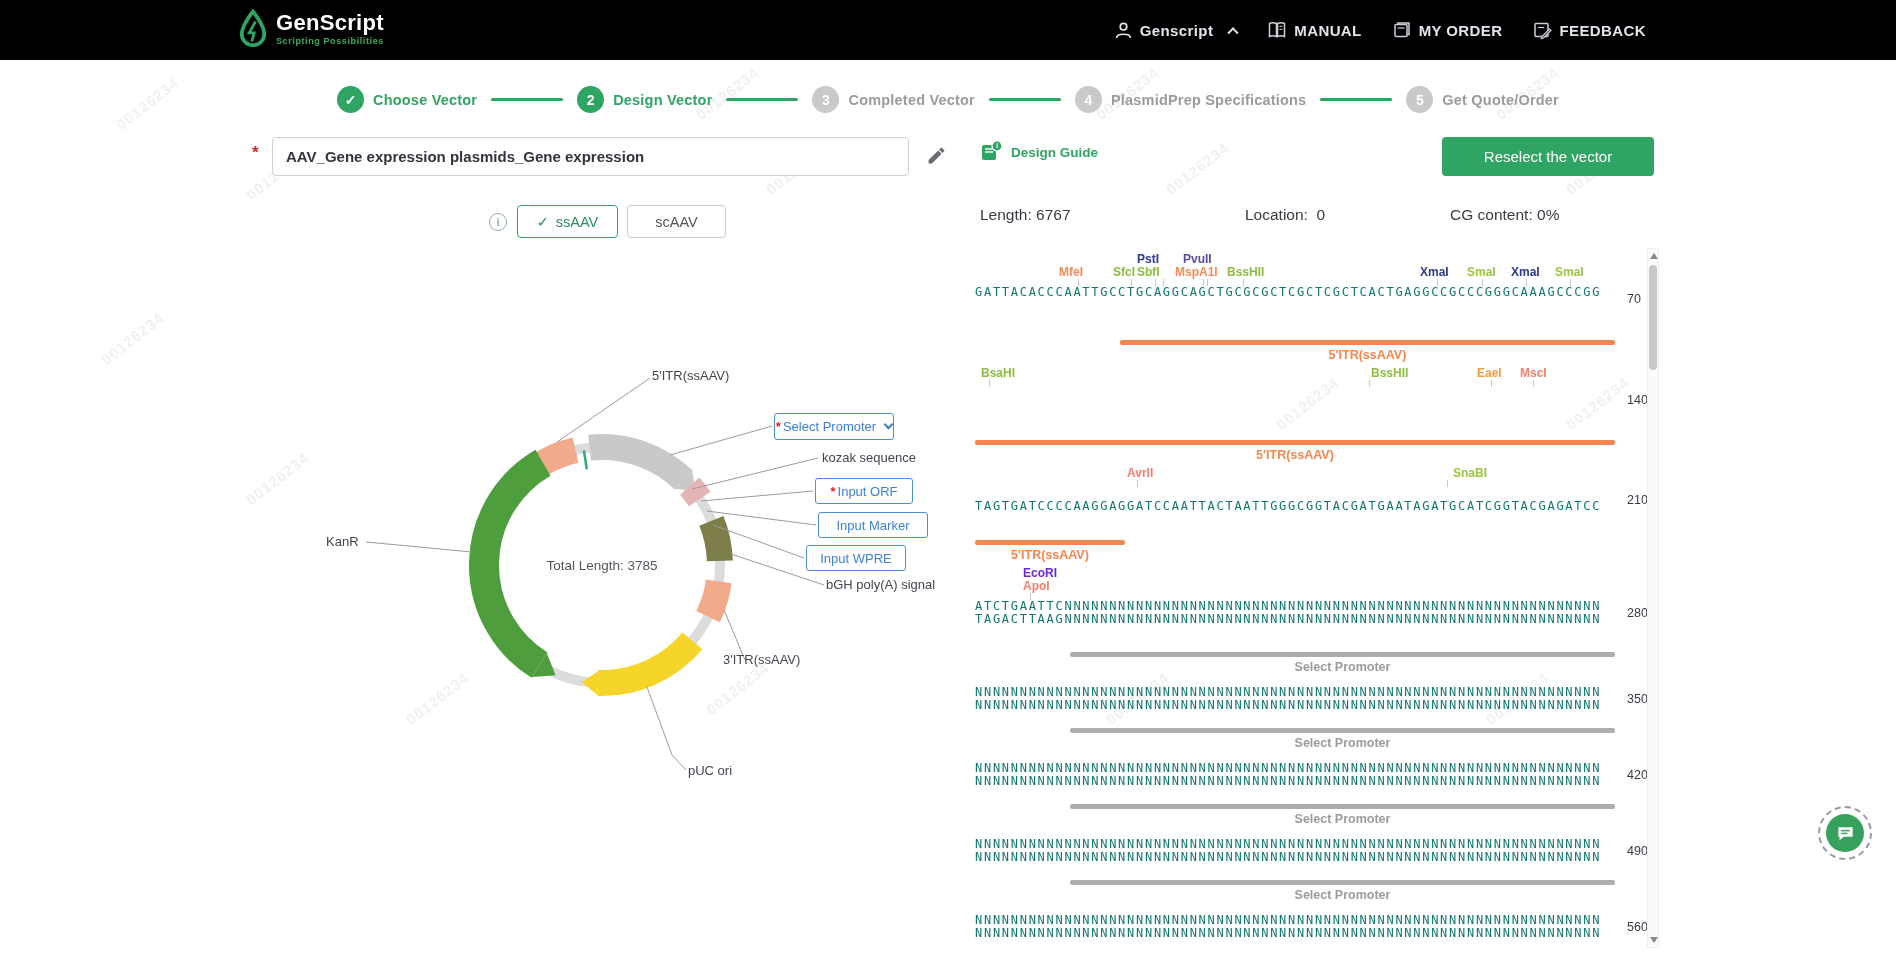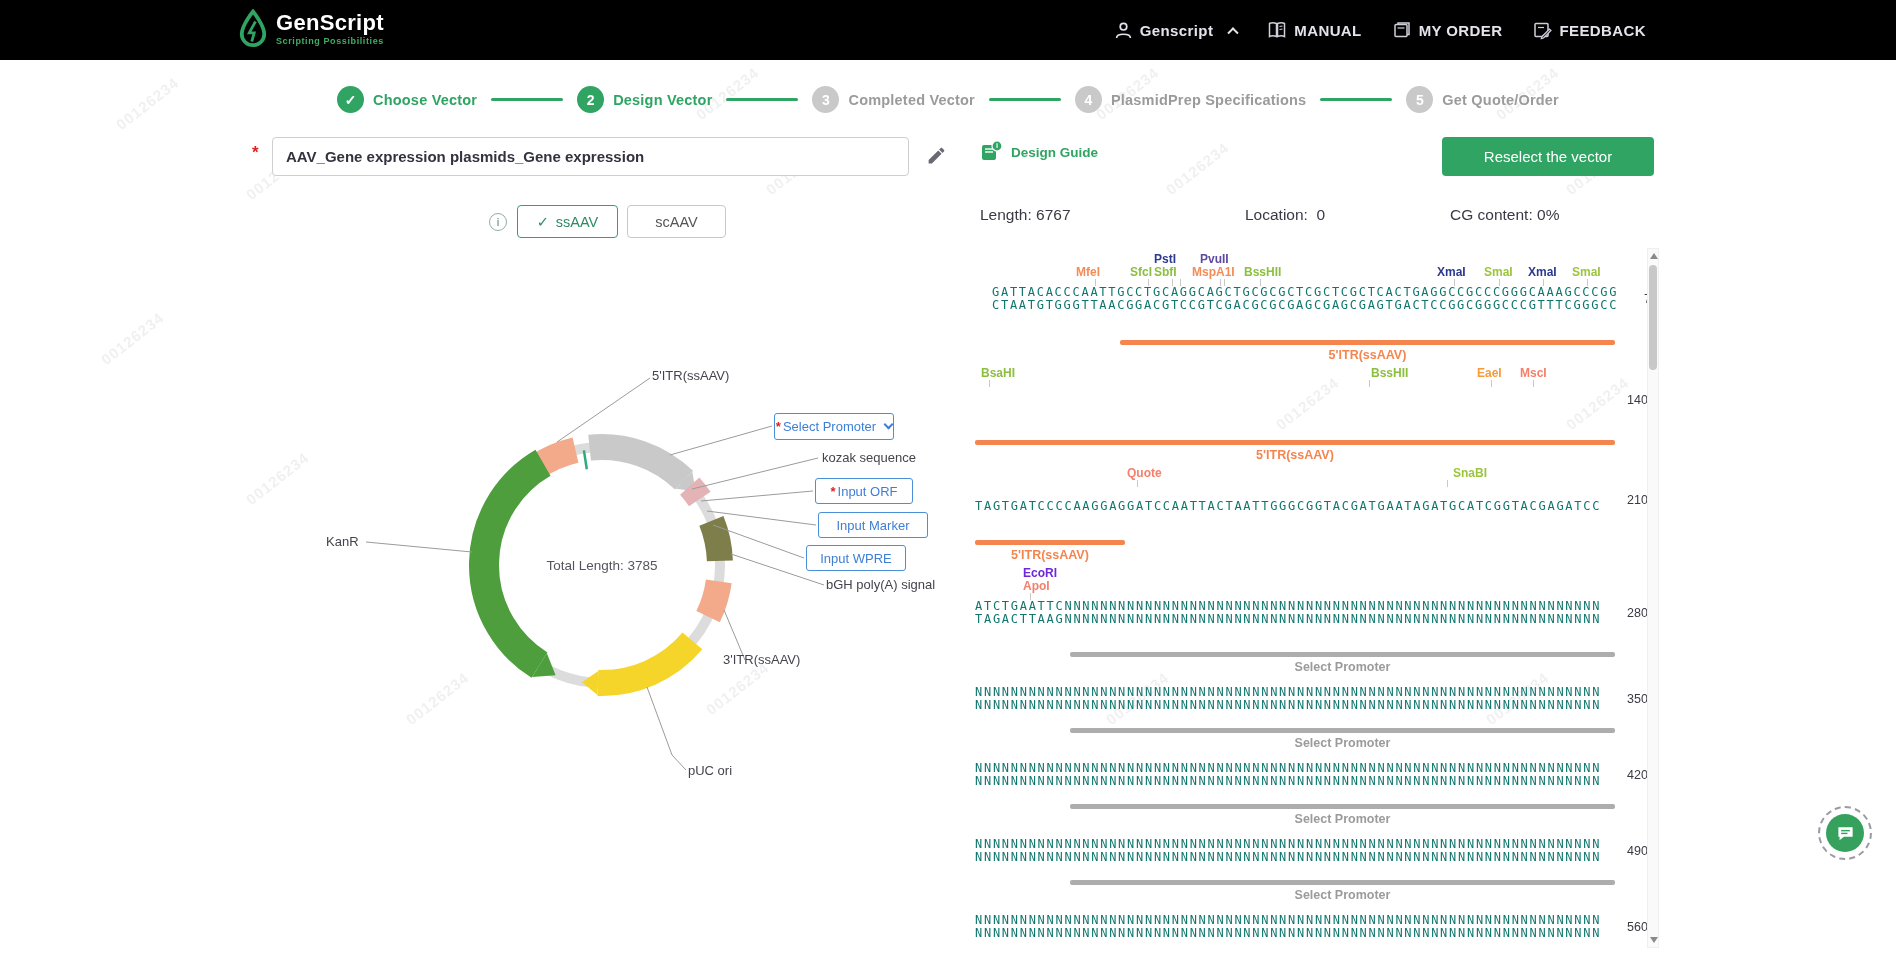--- a/index.html
+++ b/index.html
@@ -270,21 +270,21 @@
   <span>Length:</span>&nbsp;<span>6767</span>
 </div>
 <div class="seq-header" style="left:1245px;">
   <span>Location:</span>&nbsp;&nbsp;<span>0</span>
 </div>
 <div class="seq-header" style="left:1450px;">
   <span>CG content:</span>&nbsp;<span>0%</span>
 </div>
 
 <div class="seq-container" id="seq-container">
-    <div class="seq-row" style="top: 7px; margin-left: 17px;">
+    <div class="seq-row" style="top: 7px;">
       <span class="enz" style="left: 162px; top: 0px; color: rgb(43, 57, 144);">PstI</span>
       <div class="enz-tick" style="left: 180px; top: 27px;"></div>
       <span class="enz" style="left: 208px; top: 0px; color: rgb(92, 74, 158);">PvuII</span>
       <div class="enz-tick" style="left: 228px; top: 27px;"></div>
       <span class="enz" style="left: 84px; top: 13px; color: rgb(245, 139, 86);">MfeI</span>
       <div class="enz-tick" style="left: 103px; top: 27px;"></div>
       <span class="enz" style="left: 138px; top: 13px; color: rgb(140, 191, 63);">SfcI</span>
       <div class="enz-tick" style="left: 156px; top: 27px;"></div>
       <span class="enz" style="left: 162px; top: 13px; color: rgb(140, 191, 63);">SbfI</span>
       <div class="enz-tick" style="left: 188px; top: 27px;"></div>
@@ -294,40 +294,39 @@
       <div class="enz-tick" style="left: 268px; top: 27px;"></div>
       <span class="enz" style="left: 445px; top: 13px; color: rgb(43, 57, 144);">XmaI</span>
       <div class="enz-tick" style="left: 462px; top: 27px;"></div>
       <span class="enz" style="left: 492px; top: 13px; color: rgb(155, 197, 61);">SmaI</span>
       <div class="enz-tick" style="left: 507px; top: 27px;"></div>
       <span class="enz" style="left: 536px; top: 13px; color: rgb(43, 57, 144);">XmaI</span>
       <div class="enz-tick" style="left: 551px; top: 27px;"></div>
       <span class="enz" style="left: 580px; top: 13px; color: rgb(155, 197, 61);">SmaI</span>
       <div class="enz-tick" style="left: 595px; top: 27px;"></div>
       <div class="strand" style="top: 34px;">GATTACACCCAATTGCCTGCAGGCAGCTGCGCGCTCGCTCGCTCACTGAGGCCGCCCGGGCAAAGCCCGG</div>
-      <div class="strand" style="top: 47px;">CTAATGTGGGTTAACGGACGTCCGTCGACGCGCGAGCGAGCGAGTGACTCCGGCGGGCCCGTTTCGGGCC</div>
       <div class="seq-pos" style="top: 40px;">70</div>
     </div>
     <div class="seq-row" style="top: 95px;">
       <div class="seq-bar itr" style="left: 145px; width: 495px;"></div>
       <div class="bar-label itr" style="left: 145px; width: 495px;">5'ITR(ssAAV)</div>
       <span class="enz" style="left: 6px; top: 26px; color: rgb(140, 191, 63);">BsaHI</span>
       <div class="enz-tick" style="left: 14px; top: 40px;"></div>
       <span class="enz" style="left: 396px; top: 26px; color: rgb(140, 191, 63);">BssHII</span>
       <div class="enz-tick" style="left: 394px; top: 40px;"></div>
       <span class="enz" style="left: 502px; top: 26px; color: rgb(245, 155, 60);">EaeI</span>
       <div class="enz-tick" style="left: 516px; top: 40px;"></div>
       <span class="enz" style="left: 545px; top: 26px; color: rgb(244, 128, 108);">MscI</span>
       <div class="enz-tick" style="left: 558px; top: 40px;"></div>
       <div class="seq-pos" style="top: 53px;">140</div>
     </div>
     <div class="seq-row" style="top: 195px;">
       <div class="seq-bar itr" style="left: 0px; width: 640px;"></div>
       <div class="bar-label itr" style="left: 0px; width: 640px;">5'ITR(ssAAV)</div>
-      <span class="enz" style="left: 152px; top: 26px; color: rgb(244, 128, 108);">Quote</span>
+      <span class="enz" style="left: 152px; top: 26px; color: rgb(244, 128, 108);">AvrII</span>
       <div class="enz-tick" style="left: 162px; top: 40px;"></div>
       <span class="enz" style="left: 478px; top: 26px; color: rgb(155, 197, 61);">SnaBI</span>
       <div class="enz-tick" style="left: 472px; top: 40px;"></div>
       <div class="strand" style="top: 60px;">TAGTGATCCCCAAGGAGGATCCAATTACTAATTGGGCGGTACGATGAATAGATGCATCGGTACGAGATCC</div>
       <div class="seq-pos" style="top: 53px;">210</div>
     </div>
     <div class="seq-row" style="top: 295px;">
       <div class="seq-bar itr" style="left: 0px; width: 150px;"></div>
       <div class="bar-label itr" style="left: 0px; width: 150px;">5'ITR(ssAAV)</div>
       <span class="enz" style="left: 48px; top: 26px; color: #6d28d9; text-align: right;">EcoRI</span>

